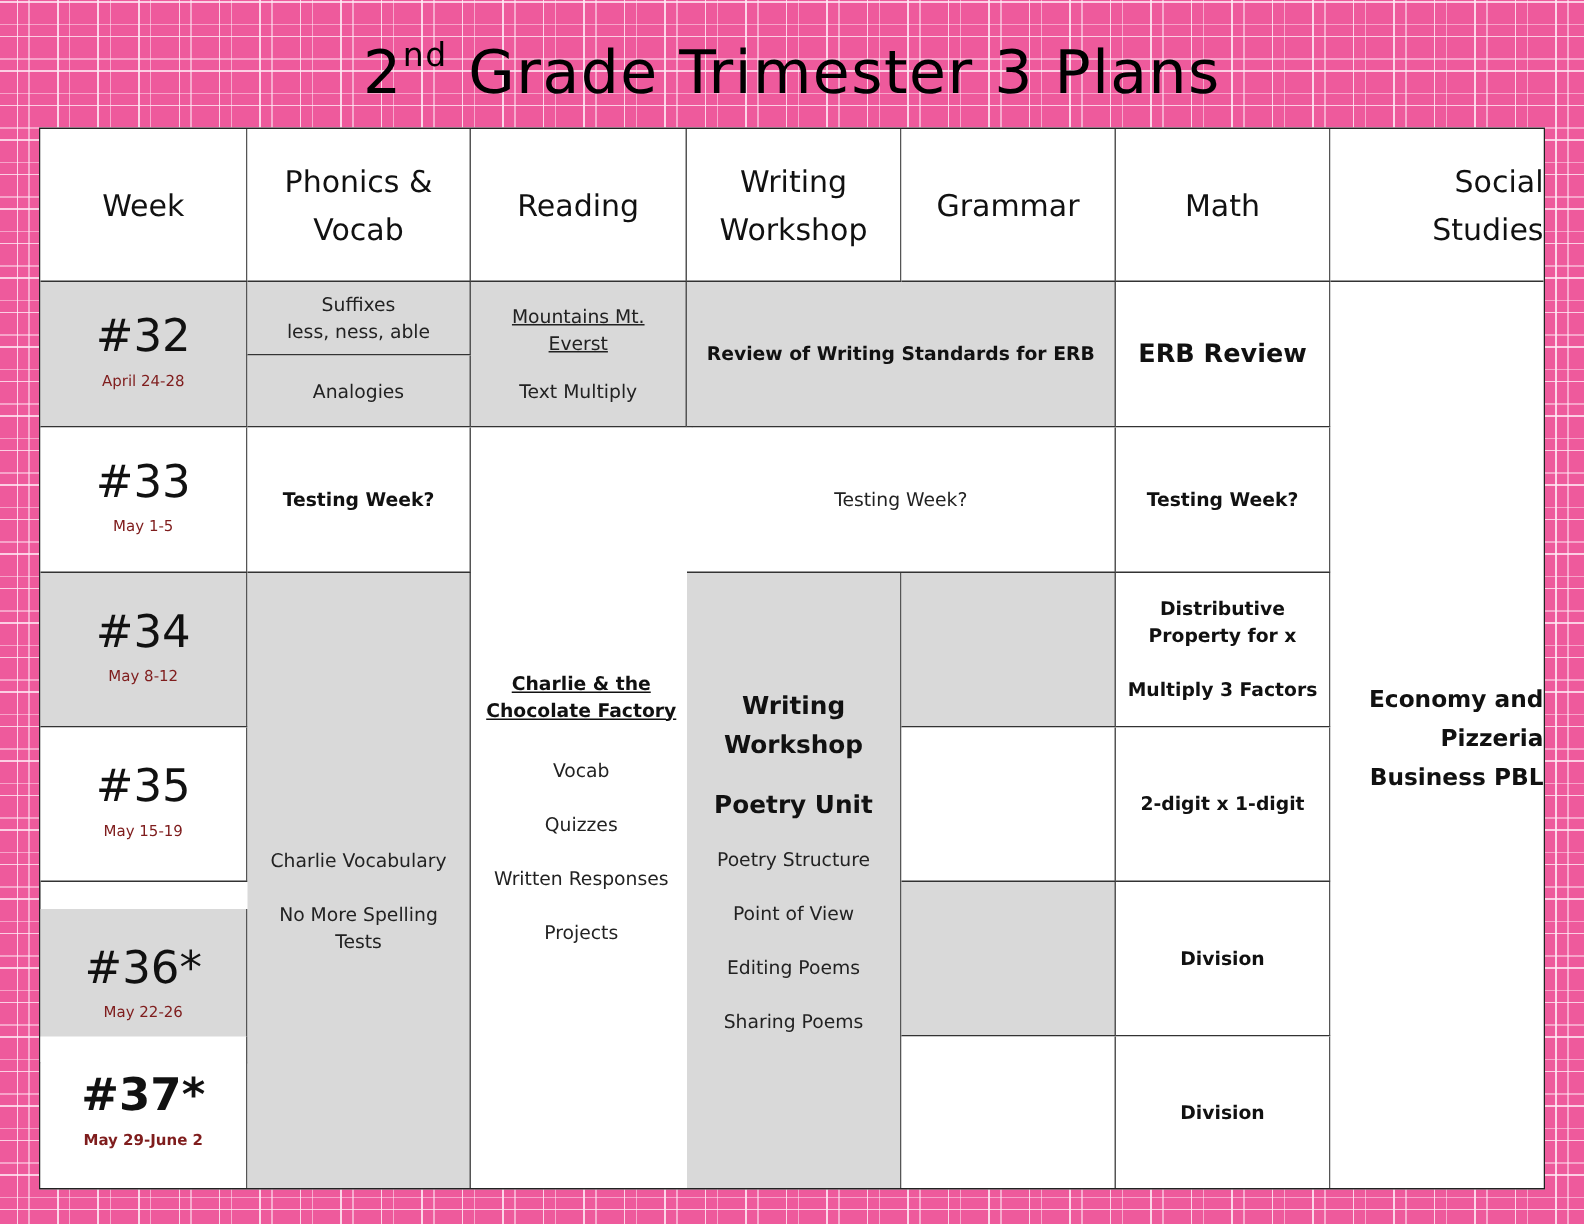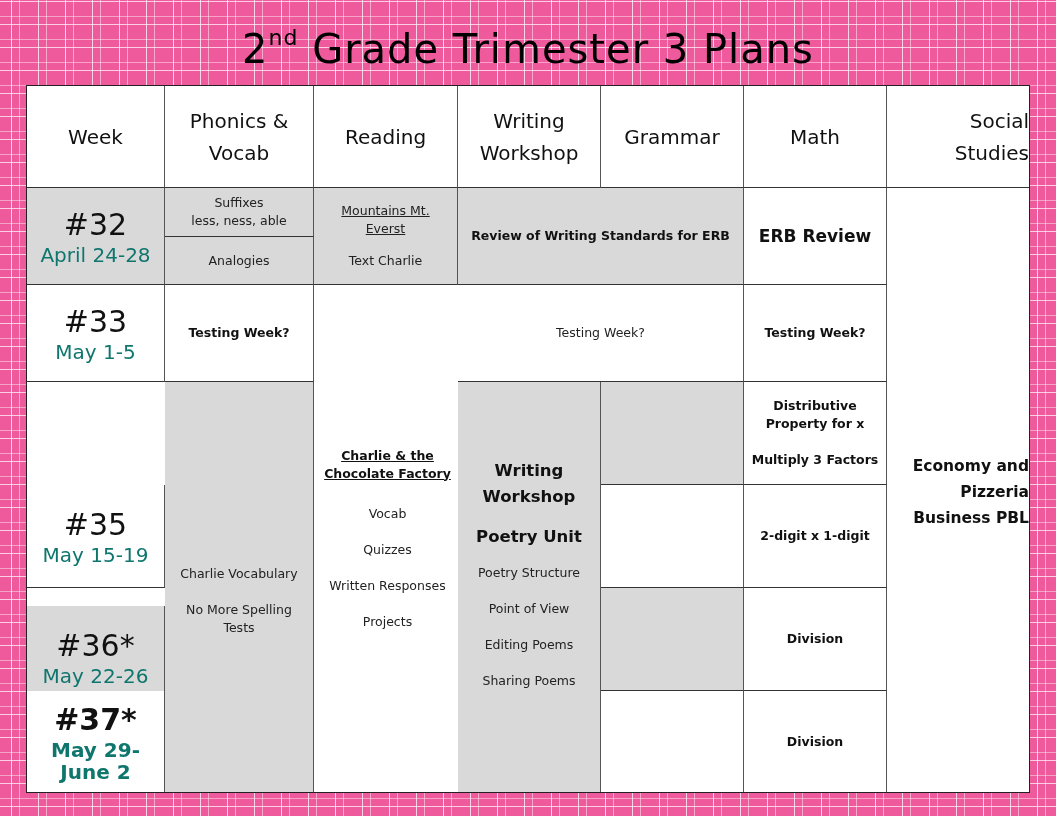--- a/index.html
+++ b/index.html
@@ -25,21 +25,21 @@
     .cell {
       position: absolute; box-sizing: border-box;
       border-right: 1.5px solid #555; border-bottom: 1.5px solid #333;
       display: flex; flex-direction: column; align-items: center; justify-content: center;
       text-align: center;
     }
     .gray { background: #d9d9d9; }
     .white { background: #ffffff; }
     .hdr { font-size: 20px; line-height: 32px; color: #111; }
     .wk-num { font-size: 30px; line-height: 38px; color: #111; }
-    .wk-date { font-size: 20px; line-height: 22px; color: #0f766e; }
+    .wk-date { font-size: 10px; line-height: 22px; color: #7f1d1d; }
     .sm { font-size: 12.5px; line-height: 18px; color: #222; }
     .smb { font-size: 12.5px; line-height: 18px; font-weight: bold; color: #111; }
     .mdb { font-size: 15px; line-height: 20px; font-weight: bold; color: #111; }
     .lg { font-size: 17px; line-height: 24px; color: #111; }
     .lgb { font-size: 16.5px; line-height: 26px; font-weight: bold; color: #111; }
     .u { text-decoration: underline; }
     .gap { height: 18px; }
     .gap-sm { height: 14px; }
     .gap-lg { height: 22px; }
     .noright { border-right: none; align-items: flex-end; }
@@ -79,20 +79,24 @@
   </div>
 
   <div class="cell gray" style="left:0;top:102px;width:138px;height:97px;">
     <span class="wk-num">#32</span>
     <span class="wk-date">April 24-28</span>
   </div>
   <div class="cell white" style="left:0;top:199px;width:138px;height:97px;">
     <span class="wk-num">#33</span>
     <span class="wk-date">May 1-5</span>
   </div>
+  <div class="cell gray" style="left:0;top:296px;width:138px;height:103px;">
+    <span class="wk-num">#34</span>
+    <span class="wk-date">May 8-12</span>
+  </div>
   <div class="cell white" style="left:0;top:399px;width:138px;height:103px;">
     <span class="wk-num">#35</span>
     <span class="wk-date">May 15-19</span>
   </div>
   <div class="cell gray" style="left:0;top:502px;width:138px;height:103px;margin-top:18px;">
     <span class="wk-num">#36*</span>
     <span class="wk-date">May 22-26</span>
   </div>
   <div class="cell white" style="left:0;top:605px;width:138px;height:101px;border-bottom:none;font-weight:bold;">
     <span class="wk-num">#37*</span>
@@ -113,21 +117,21 @@
     <span class="sm">Charlie Vocabulary</span>
     <div class="gap"></div>
     <span class="sm">No More Spelling</span>
     <span class="sm">Tests</span>
   </div>
 
   <div class="cell gray" style="left:287px;top:102px;width:144px;height:97px;">
     <span class="sm u">Mountains Mt.</span>
     <span class="sm u">Everst</span>
     <div class="gap-sm"></div>
-    <span class="sm">Text Charlie</span>
+    <span class="sm">Text Multiply</span>
   </div>
   <div class="cell white" style="left:287px;top:199px;width:148px;height:507px;border-bottom:none;">
     <span class="smb u">Charlie &amp; the</span>
     <span class="smb u">Chocolate Factory</span>
     <div class="gap-lg"></div>
     <span class="sm">Vocab</span>
     <div class="gap"></div>
     <span class="sm">Quizzes</span>
     <div class="gap"></div>
     <span class="sm">Written Responses</span>

